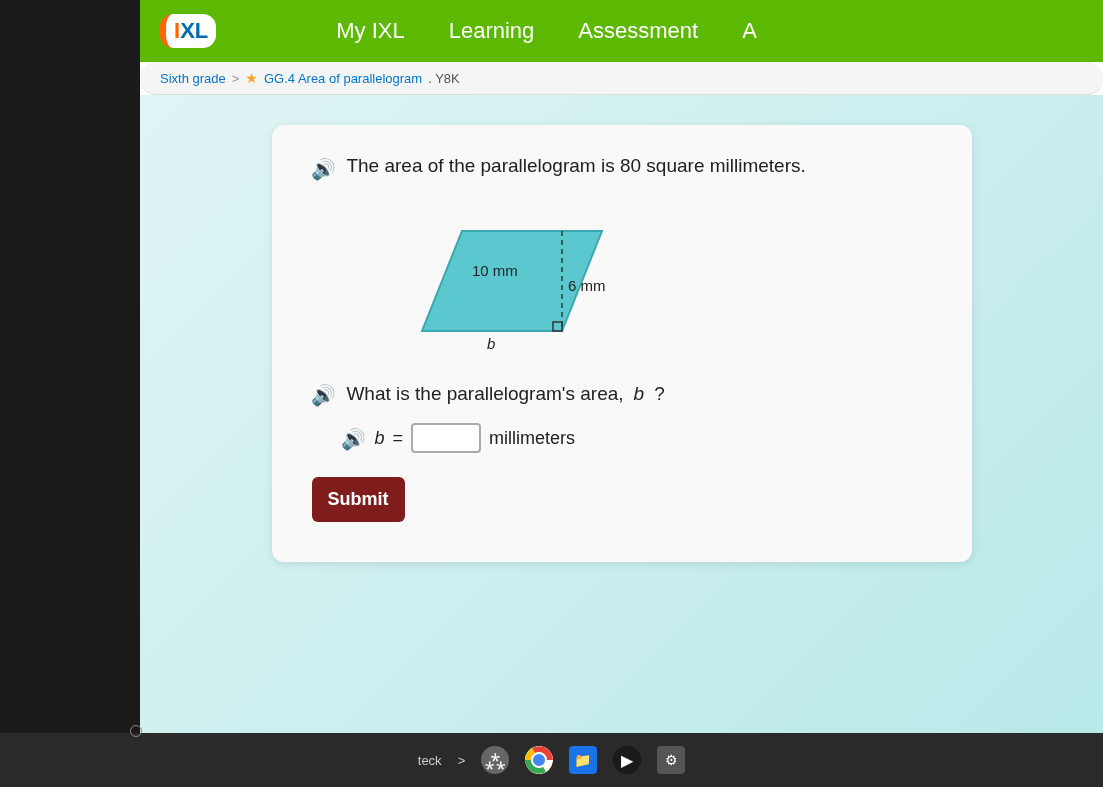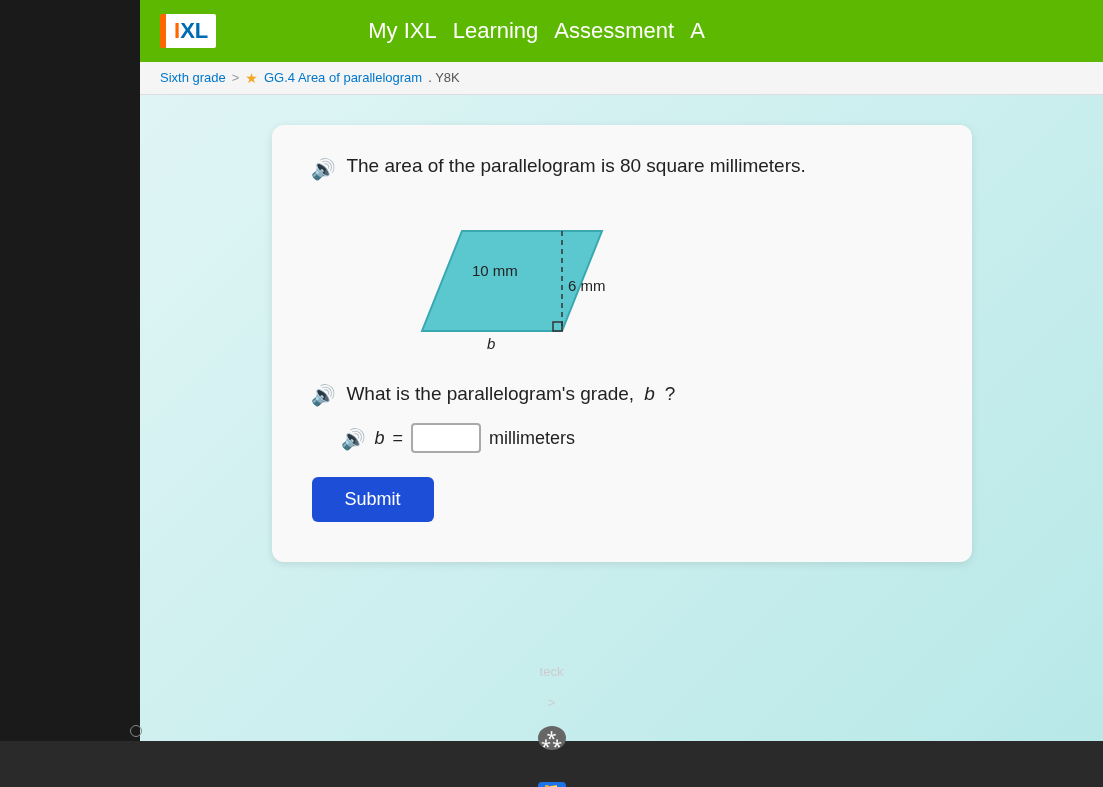--- a/index.html
+++ b/index.html
@@ -29,54 +29,55 @@
       height: 62px;
       display: flex;
       align-items: center;
       padding: 0 20px;
       gap: 40px;
     }
 
     .logo-box {
       background: #fff;
       padding: 4px 8px;
-      border-radius: 2px;
+      border-radius: 13px;
       font-weight: 900;
       font-size: 22px;
       color: #1a1a1a;
       border-left: 6px solid #ff6600;
     }
 
     .logo-i { color: #ff6600; }
     .logo-xl { color: #006bb3; }
 
     .nav-links {
       display: flex;
-      gap: 16px;
-      margin-left: 112px;
+      gap: 44px;
+      margin-left: 80px;
     }
 
     .nav-link {
       color: #fff;
       font-size: 22px;
       font-weight: 500;
       text-decoration: none;
       cursor: pointer;
     }
 
     
     .breadcrumb {
       background: #f5f5f5;
       padding: 8px 20px;
       font-size: 13px;
       color: #555;
       display: flex;
-      align-items: flex-start;
+      align-items: center;
       gap: 6px;
       border-bottom: 1px solid #ddd;
+      border-radius: 16px;
     }
 
     .breadcrumb-link {
       color: #0077cc;
       cursor: pointer;
     }
 
     .breadcrumb-sep { color: #999; }
 
     .breadcrumb-star { color: #f5a623; font-size: 14px; }
@@ -157,43 +158,42 @@
       border-radius: 4px;
       width: 70px;
       height: 30px;
       font-size: 16px;
       padding: 2px 6px;
       outline: none;
     }
 
     
     .submit-btn {
-      background: #1d4ed8;
+      background: #7f1d1d;
       color: #fff;
       border: none;
       border-radius: 6px;
-      padding: 12px 33px;
+      padding: 12px 16px;
       font-size: 18px;
-      font-weight: normal;
+      font-weight: bold;
       cursor: pointer;
     }
 
     
     .taskbar {
       position: absolute;
       bottom: 0;
       left: 0;
       right: 0;
-      height: 46px;
+      height: 54px;
       background: #2a2a2a;
       display: flex;
       align-items: center;
       justify-content: center;
       gap: 16px;
-      flex-direction: column;
     }
 
     .taskbar-text {
       color: #ccc;
       font-size: 13px;
     }
 
     .taskbar-icon {
       width: 28px;
       height: 28px;
@@ -280,21 +280,21 @@
 
           <text x="206" y="90" font-size="15" fill="#222" font-family="Arial">6 mm</text>
 
           <text x="125" y="148" font-size="15" fill="#222" font-family="Arial" font-style="italic">b</text>
         </svg>
       </div>
 
       
       <div class="question-row">
         <span class="speaker-icon">🔊</span>
-        <span>What is the parallelogram's grade,</span>
+        <span>What is the parallelogram's area,</span>
         <span class="italic">b</span>
         <span>?</span>
       </div>
 
       
       <div class="answer-row">
         <span class="speaker-icon">🔊</span>
         <span class="italic">b</span>
         <span>=</span>
         <input class="answer-input" type="text" placeholder="" style="">

